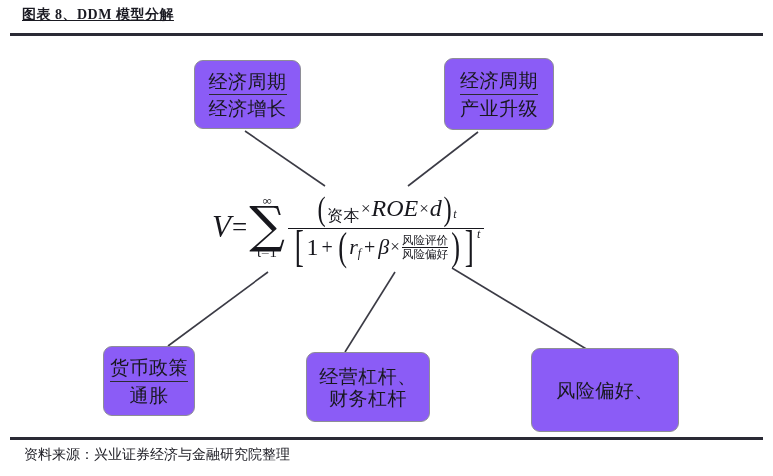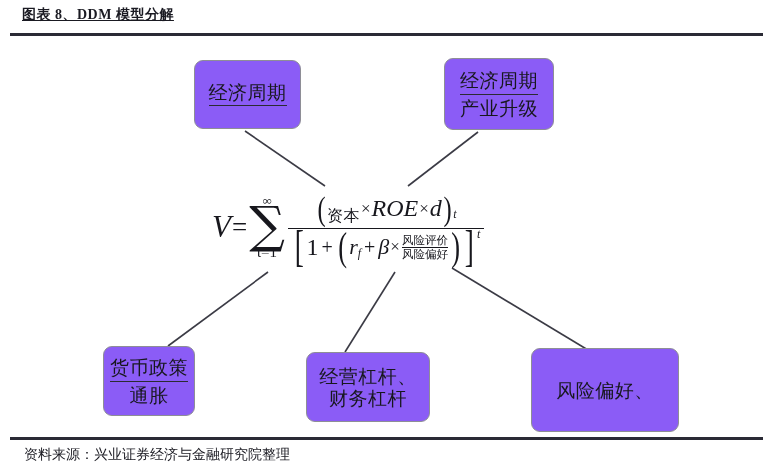--- a/index.html
+++ b/index.html
@@ -260,20 +260,21 @@
       <line x1="245" y1="131" x2="325" y2="186"></line>
       <line x1="478" y1="132" x2="408" y2="186"></line>
       <line x1="268" y1="272" x2="168" y2="346"></line>
       <line x1="395" y1="272" x2="345" y2="352"></line>
       <line x1="452" y1="268" x2="588" y2="350"></line>
     </g>
   </svg>
 
   <div class="node fraction" id="node-econ-cycle-growth">
     <span class="line1">经济周期</span>
+    <span class="line2">经济增长</span>
   </div>
 
   <div class="node fraction" id="node-econ-cycle-upgrade">
     <span class="line1">经济周期</span>
     <span class="line2">产业升级</span>
   </div>
 
   <div class="node fraction" id="node-monetary-inflation">
     <span class="line1">货币政策</span>
     <span class="line2">通胀</span>

